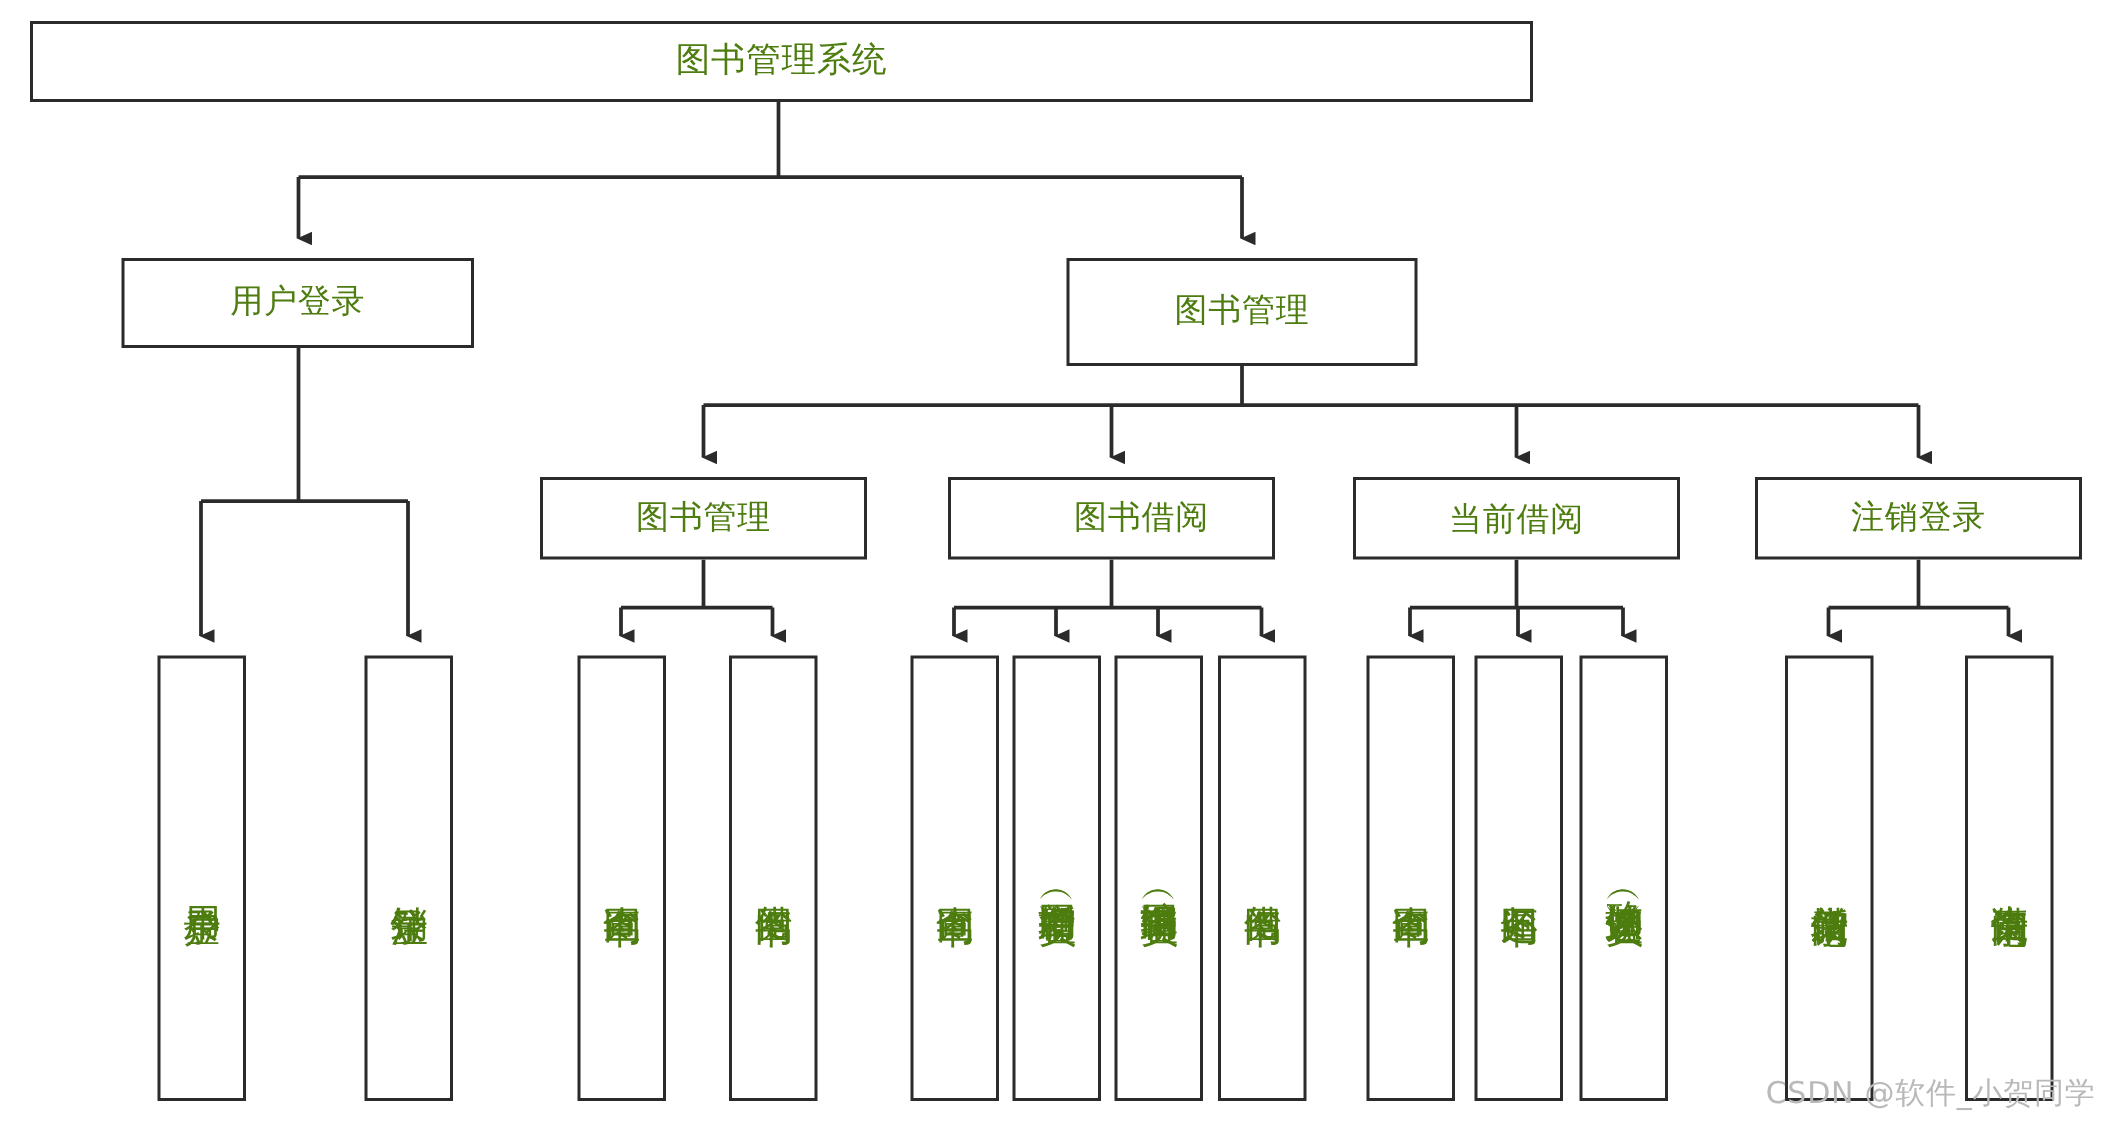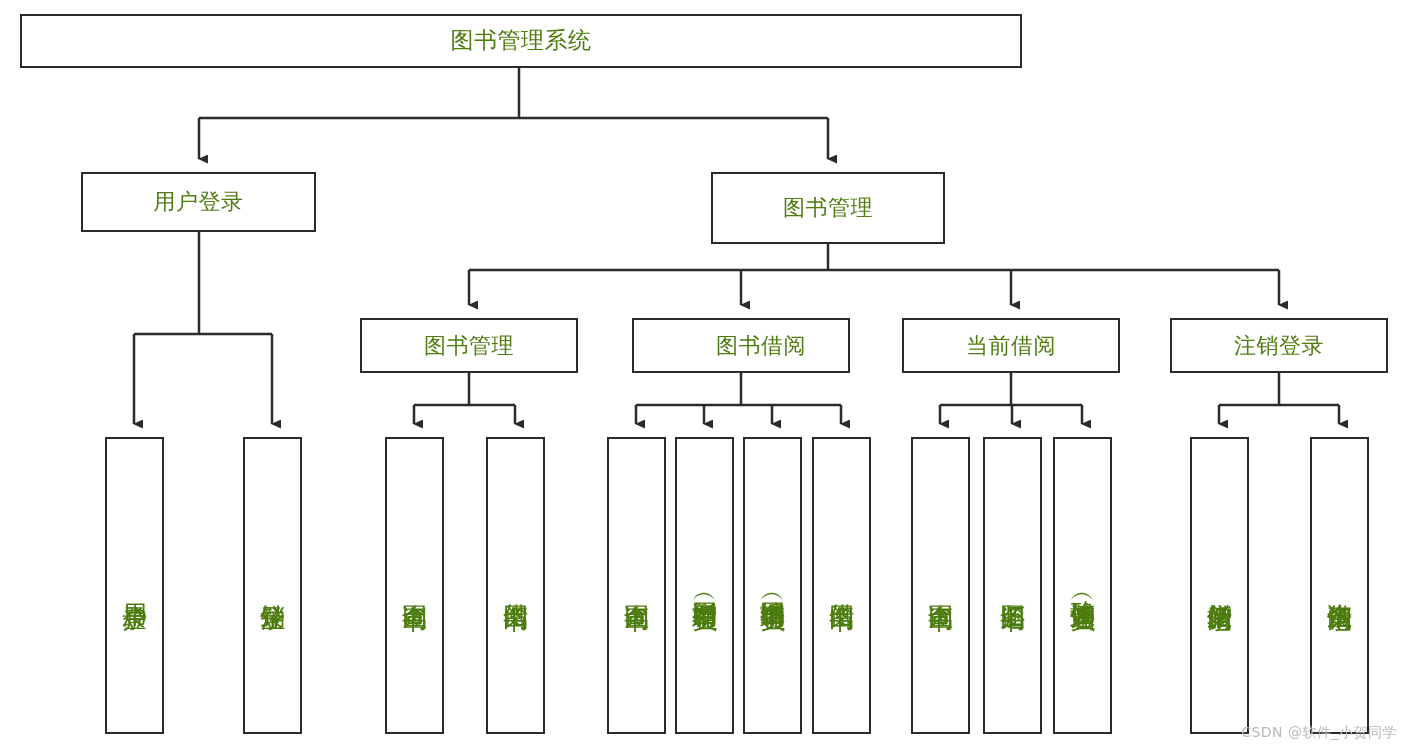--- a/index.html
+++ b/index.html
@@ -63,21 +63,21 @@
     font-size: 25px;
     line-height: 1.02;
     letter-spacing: 1px;
     white-space: nowrap;
     max-height: 100%;
   }
   #watermark {
     position: absolute;
     right: 8px;
     bottom: 5px;
-    font-size: 14px;
+    font-size: 20px;
     color: #b9b9b9;
     letter-spacing: 0.5px;
     white-space: nowrap;
     user-select: none;
   }
 </style>
 </head>
 <body>
 
 <div id="diagram-root">

